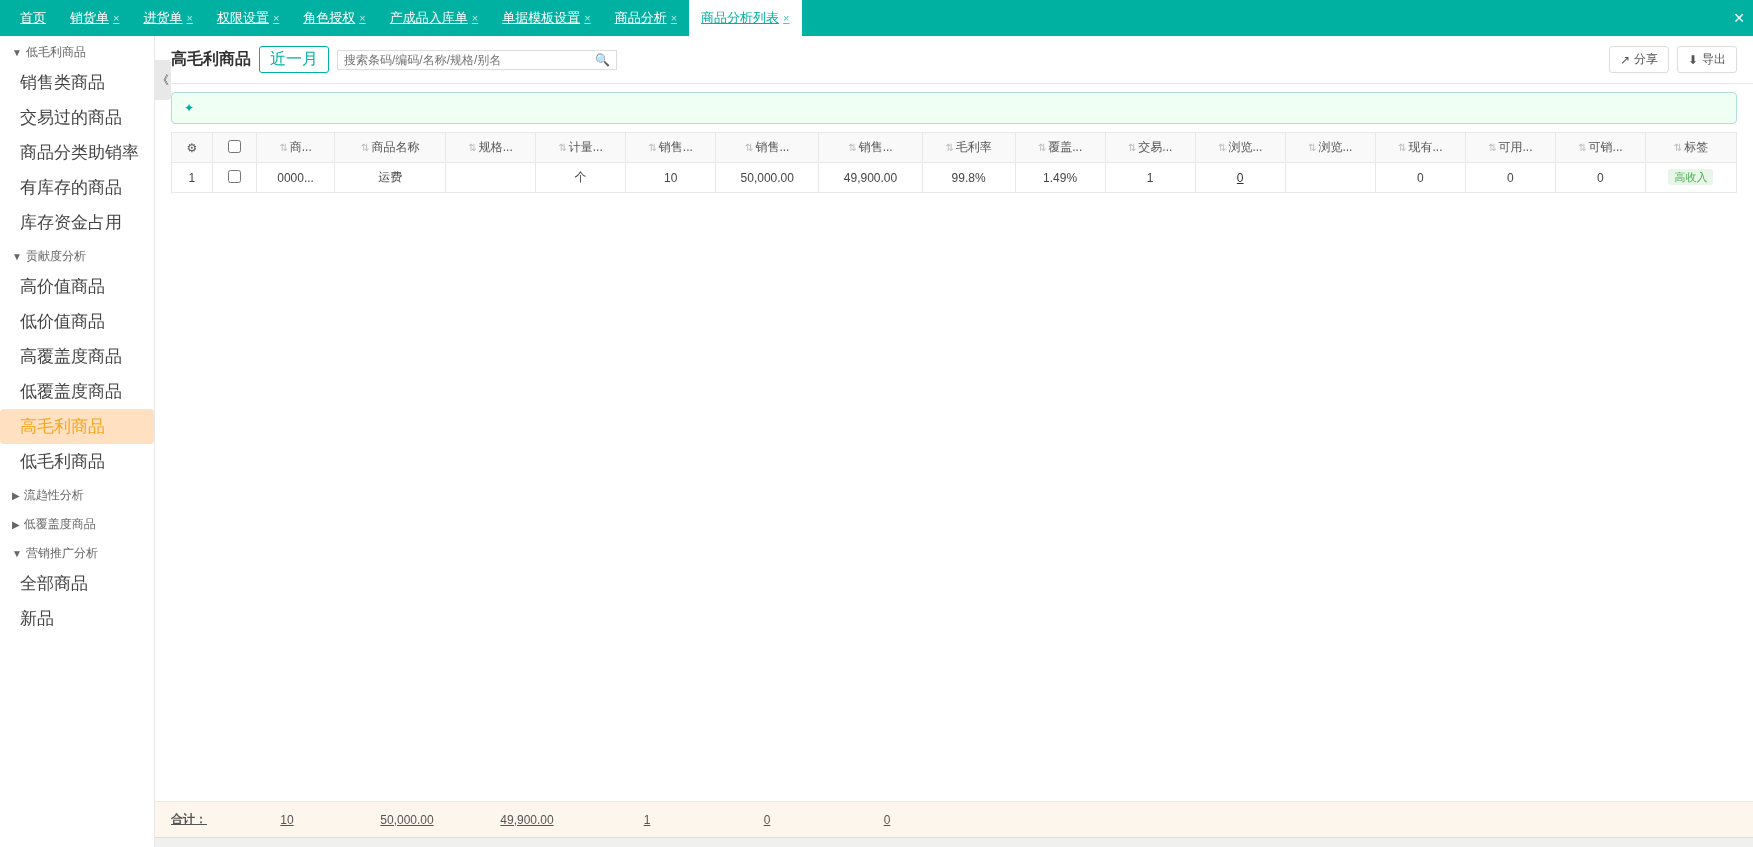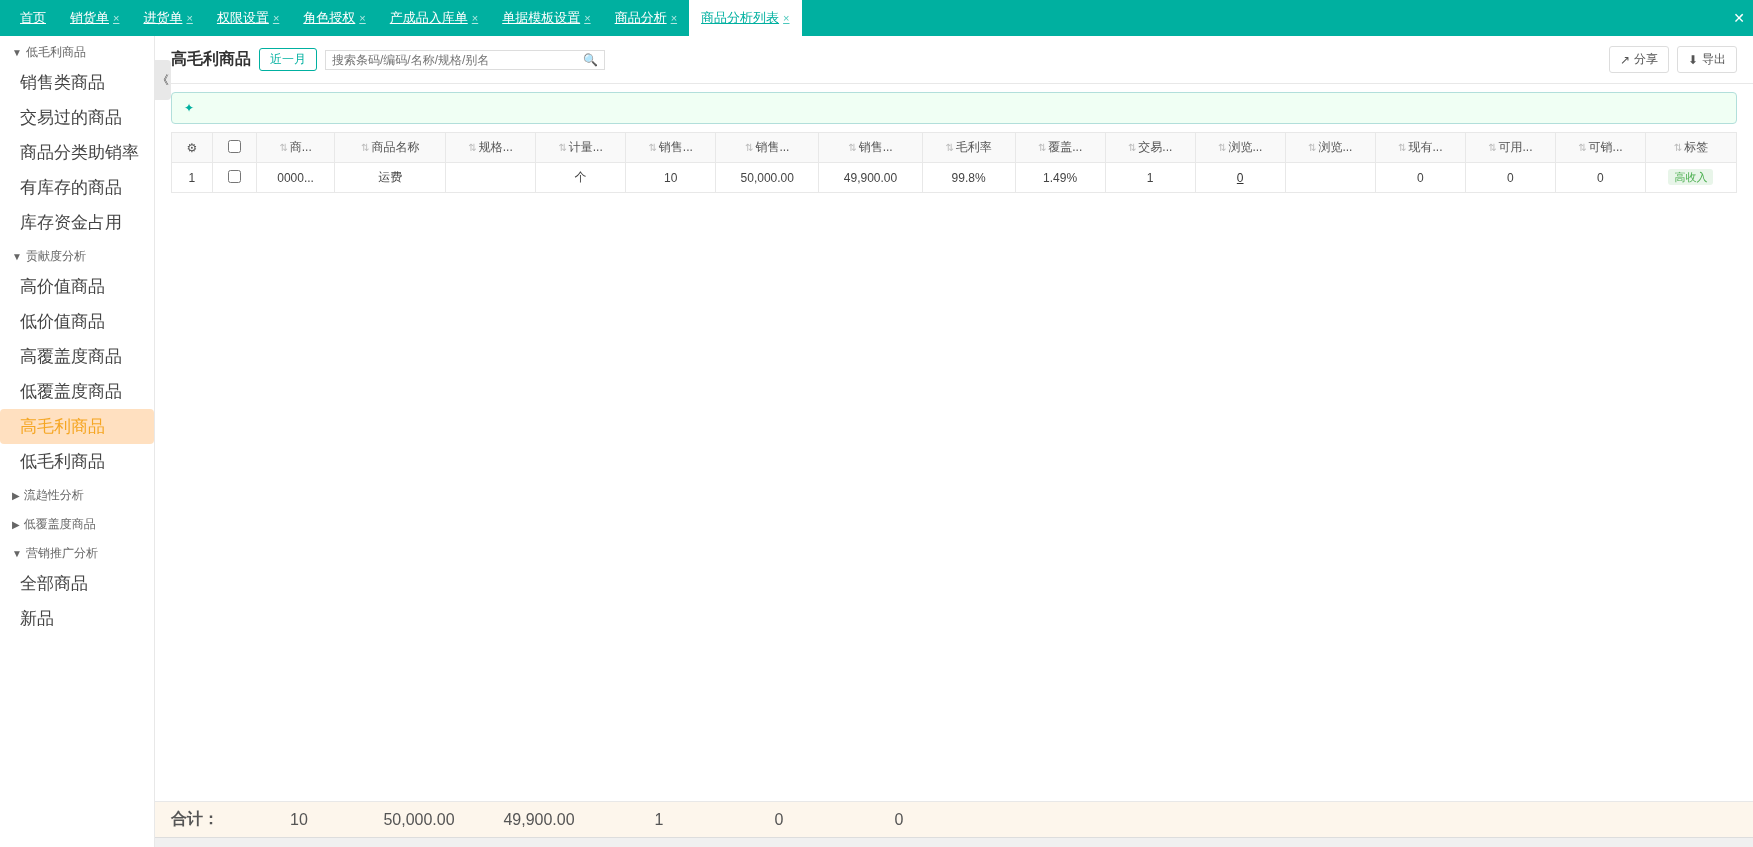--- a/index.html
+++ b/index.html
@@ -107,21 +107,21 @@
       font-weight: bold;
       color: #333;
     }
     .filter-btn {
       background: white;
       border: 1px solid #00b0a0;
       color: #00b0a0;
       padding: 2px 10px;
       border-radius: 3px;
       cursor: pointer;
-      font-size: 12px;
+      font-size: 16px;
     }
     .search-box {
       display: flex;
       align-items: center;
       border: 1px solid #ddd;
       border-radius: 0;
       padding: 2px 6px;
       flex: 1;
       max-width: 280px;
     }
@@ -204,24 +204,25 @@
       text-align: center;
     }
 
     
     .table-footer {
       display: flex;
       align-items: center;
       padding: 6px 16px;
       background: #fdf6ec;
       border-top: 1px solid #e8e8e8;
-      font-size: 16px;
+      font-size: 12px;
       color: #555;
       gap: 40px;
       min-height: 36px;
+      text-decoration: underline;
     }
     .footer-label { font-weight: bold; }
     .footer-cell {
       min-width: 80px;
       text-align: center;
     }
 
     
     .bottom-scrollbar {
       height: 10px;

